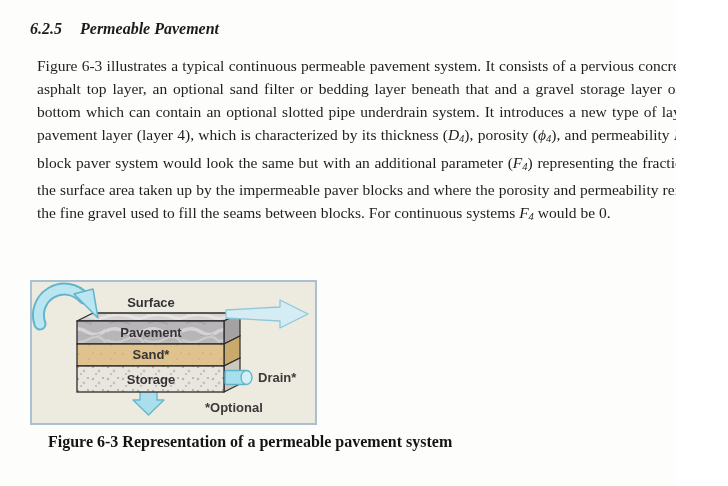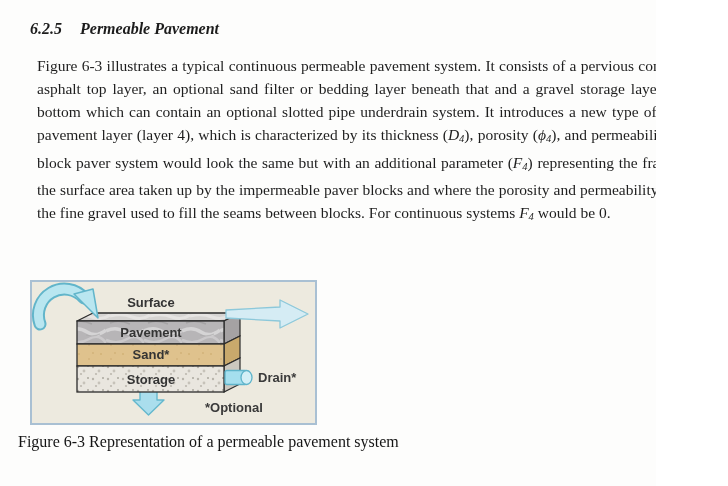--- a/index.html
+++ b/index.html
@@ -4,20 +4,21 @@
 <style>
   html, body { margin: 0; padding: 0; background: #ffffff; }
   .page {
     position: relative;
     width: 656px;
     height: 486px;
     background: #fdfdfc;
     font-family: "Liberation Serif", serif;
     color: #1c1c1c;
     overflow: hidden;
+    padding-left: 20px;
   }
   .heading {
     position: absolute;
     left: 30px;
     top: 20px;
     margin: 0;
     font-size: 16px;
     font-style: italic;
     font-weight: bold;
     color: #1c1c1c;
@@ -54,25 +55,25 @@
     fill: #343434;
   }
   .fig-label-small {
     font-family: "Liberation Sans", sans-serif;
     font-size: 13px;
     font-weight: 600;
     fill: #3a3a3a;
   }
   .caption {
     position: absolute;
-    left: 18px;
+    left: 48px;
     top: 433px;
     margin: 0;
     font-size: 16px;
-    font-weight: normal;
+    font-weight: bold;
     color: #141414;
     white-space: nowrap;
   }
 </style>
 </head>
 <body>
 
 <div class="page">
 
   <h2 class="heading"><span class="h-num">6.2.5</span><span class="h-title">Permeable Pavement</span></h2>

